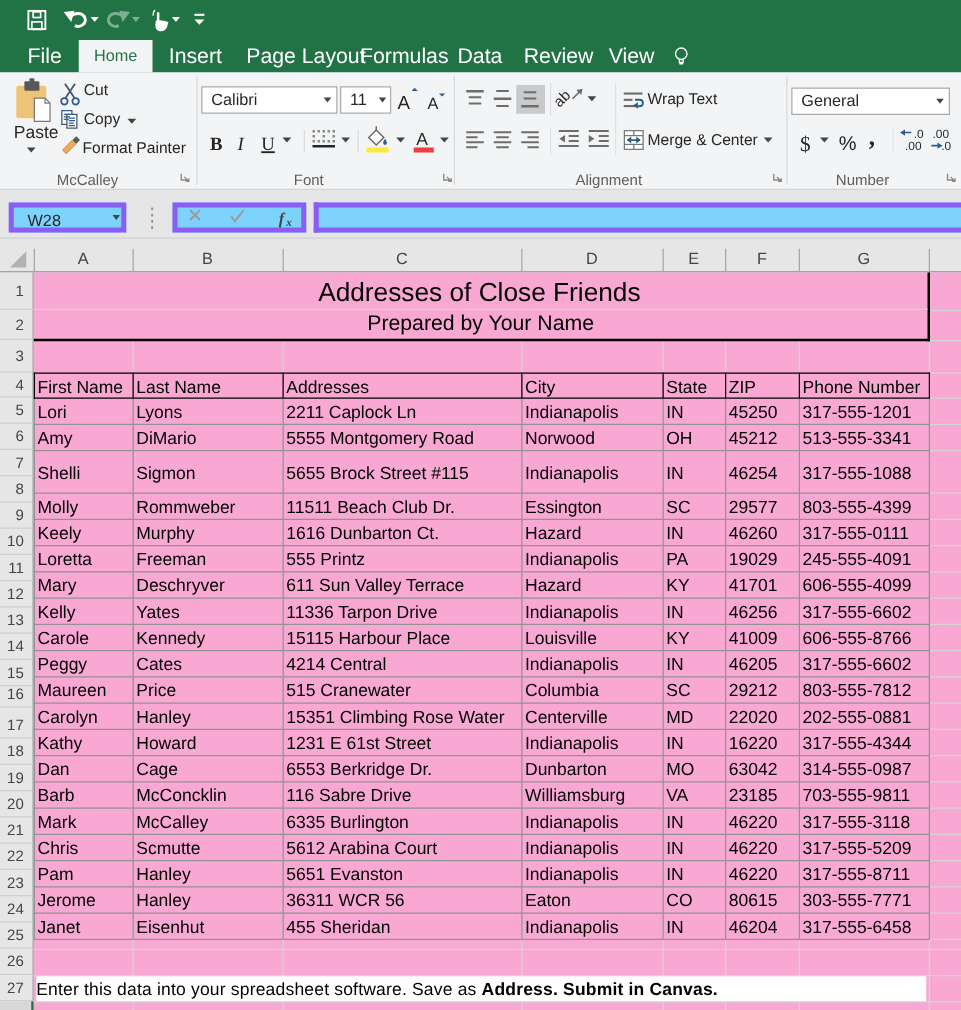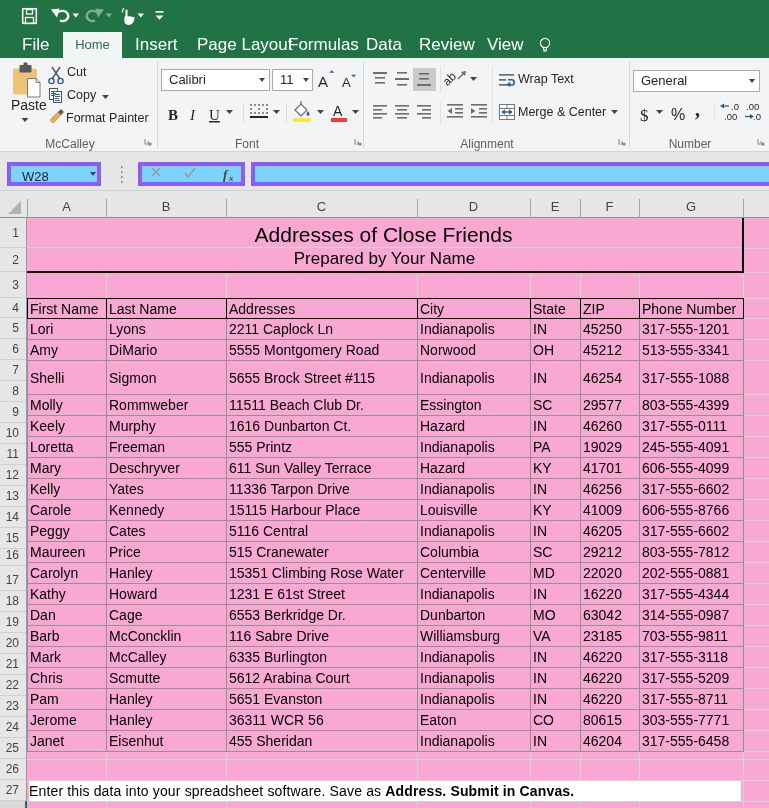--- a/index.html
+++ b/index.html
@@ -505,21 +505,21 @@
             <td class="b">15115 Harbour Place</td>
             <td class="b">Louisville</td>
             <td class="b">KY</td>
             <td class="b">41009</td>
             <td class="b">606-555-8766</td>
             <td class="g"></td>
           </tr>
 <tr style="height:21px">
             <td class="b">Peggy</td>
             <td class="b">Cates</td>
-            <td class="b">5116 Central</td>
+            <td class="b">4214 Central</td>
             <td class="b">Indianapolis</td>
             <td class="b">IN</td>
             <td class="b">46205</td>
             <td class="b">317-555-6602</td>
             <td class="g"></td>
           </tr>
 <tr style="height:21px">
             <td class="b">Maureen</td>
             <td class="b">Price</td>
             <td class="b">515 Cranewater</td>

